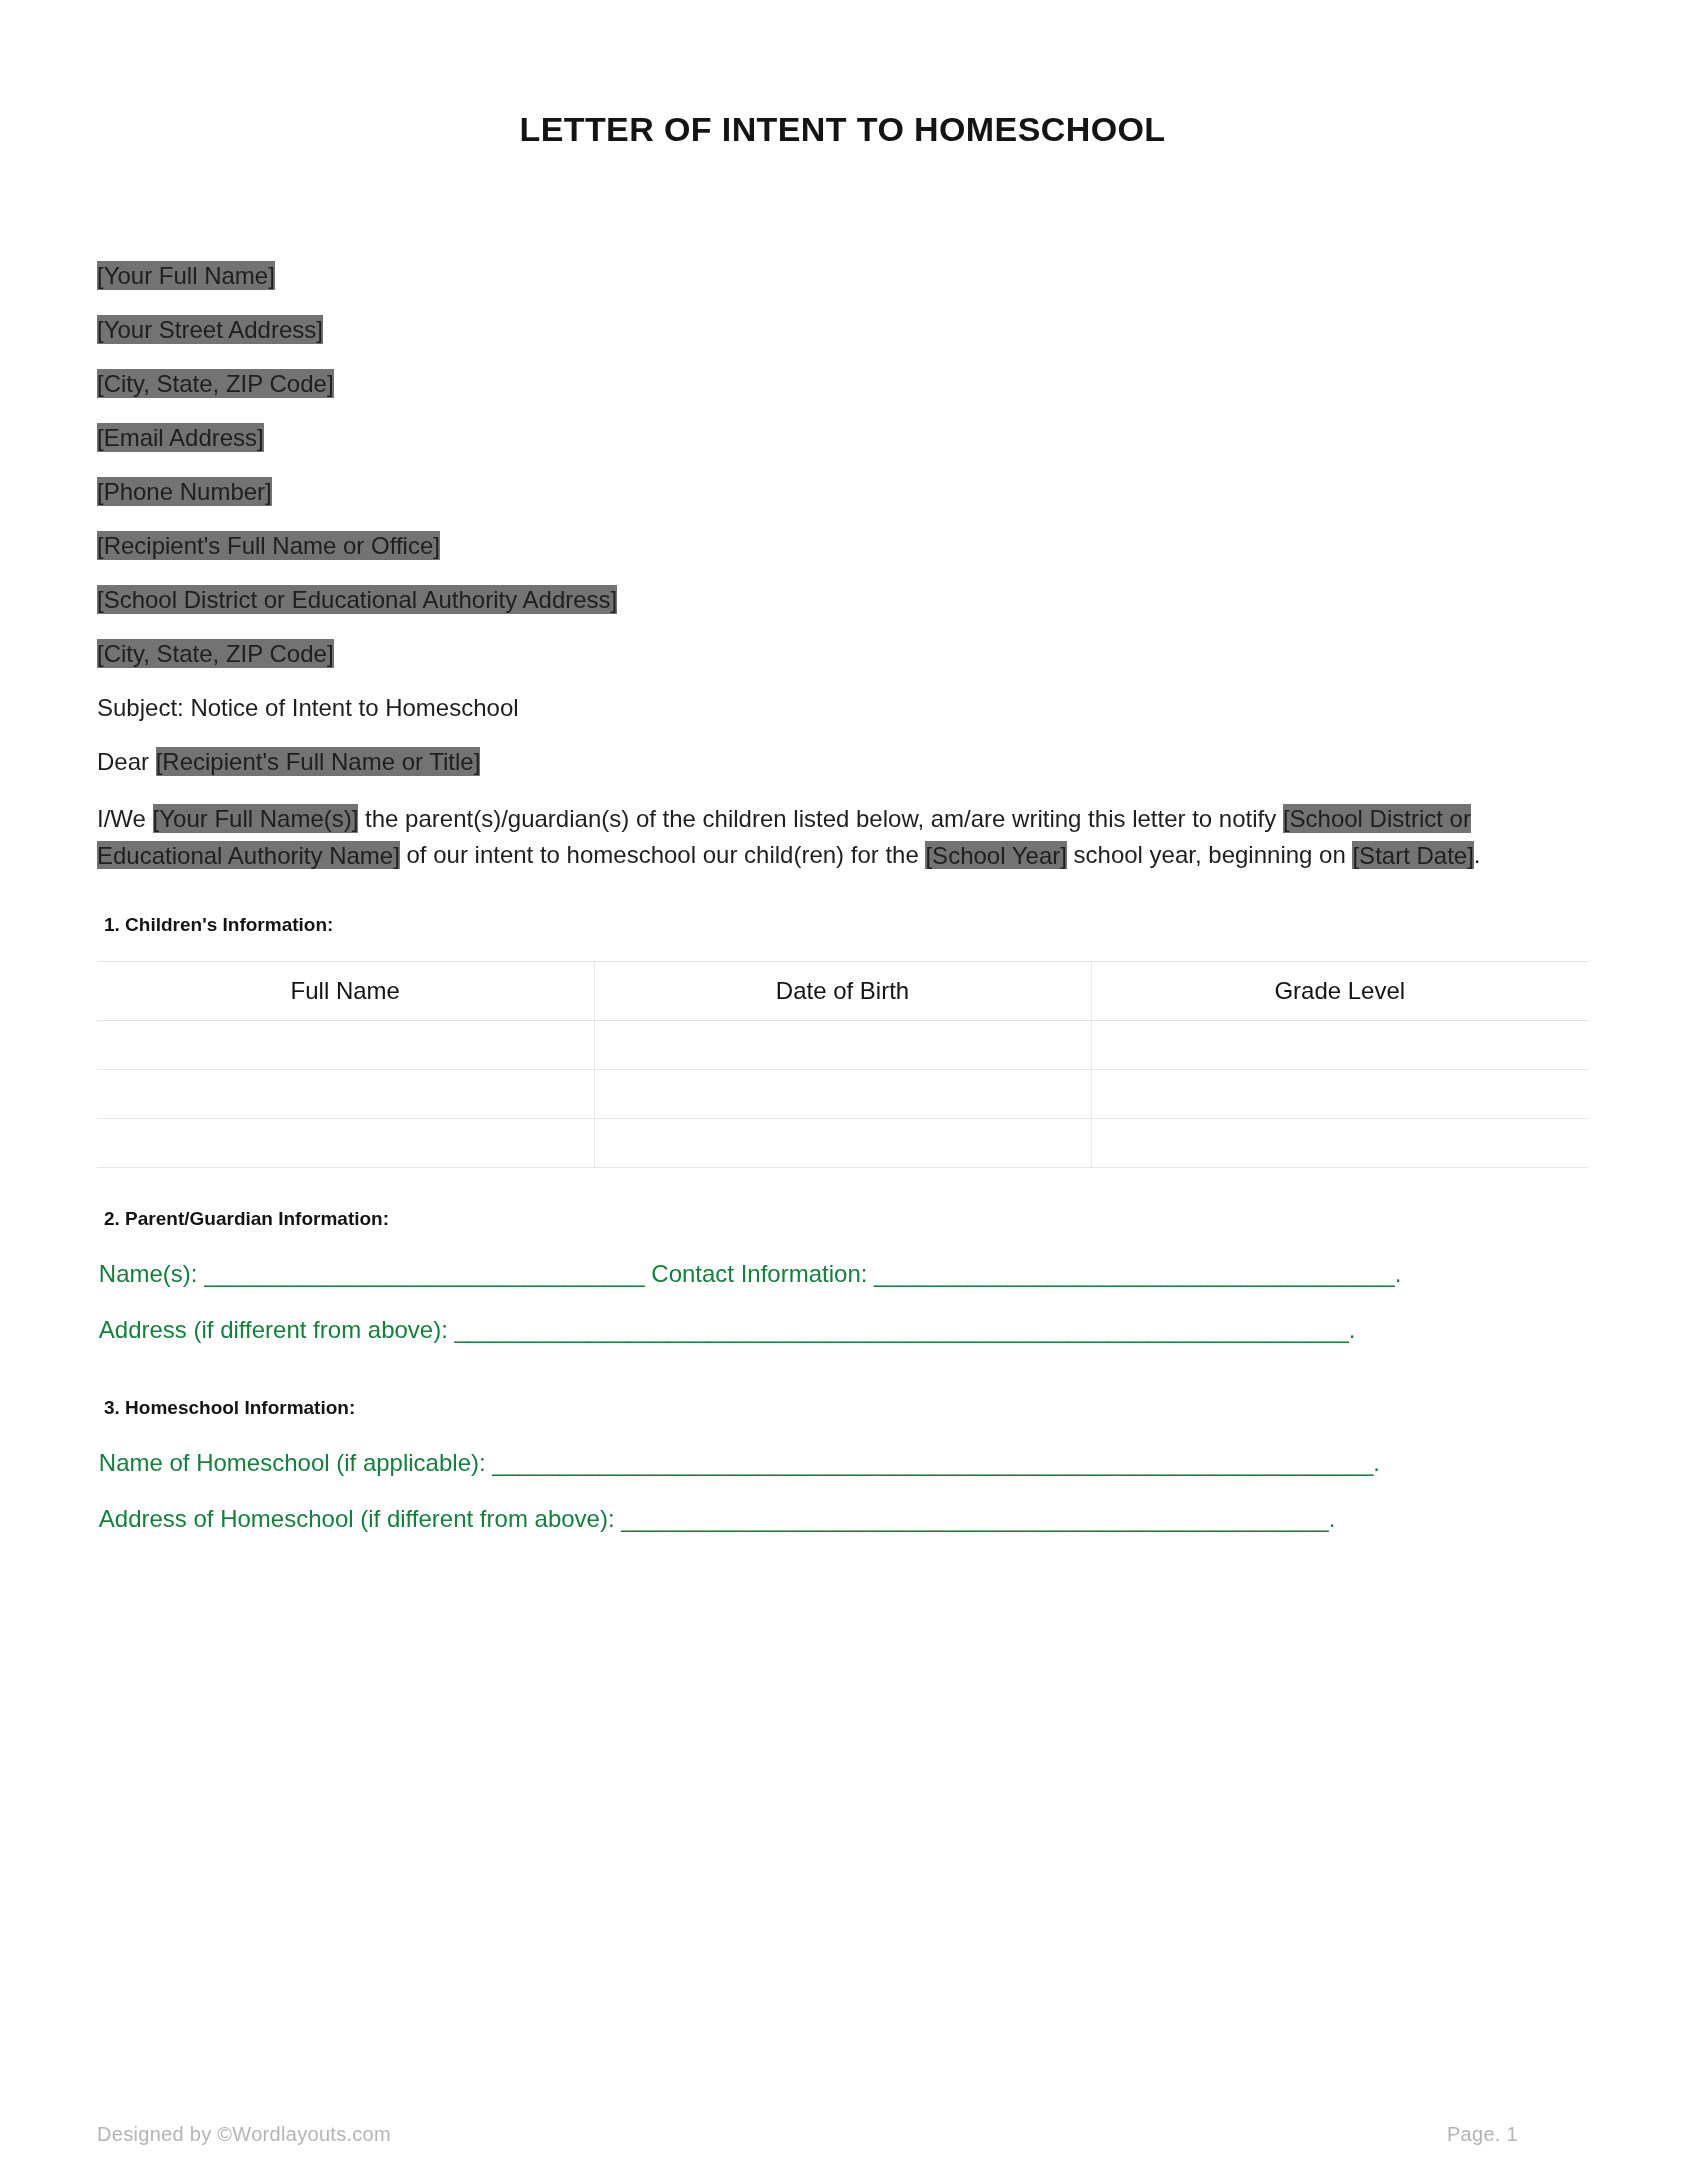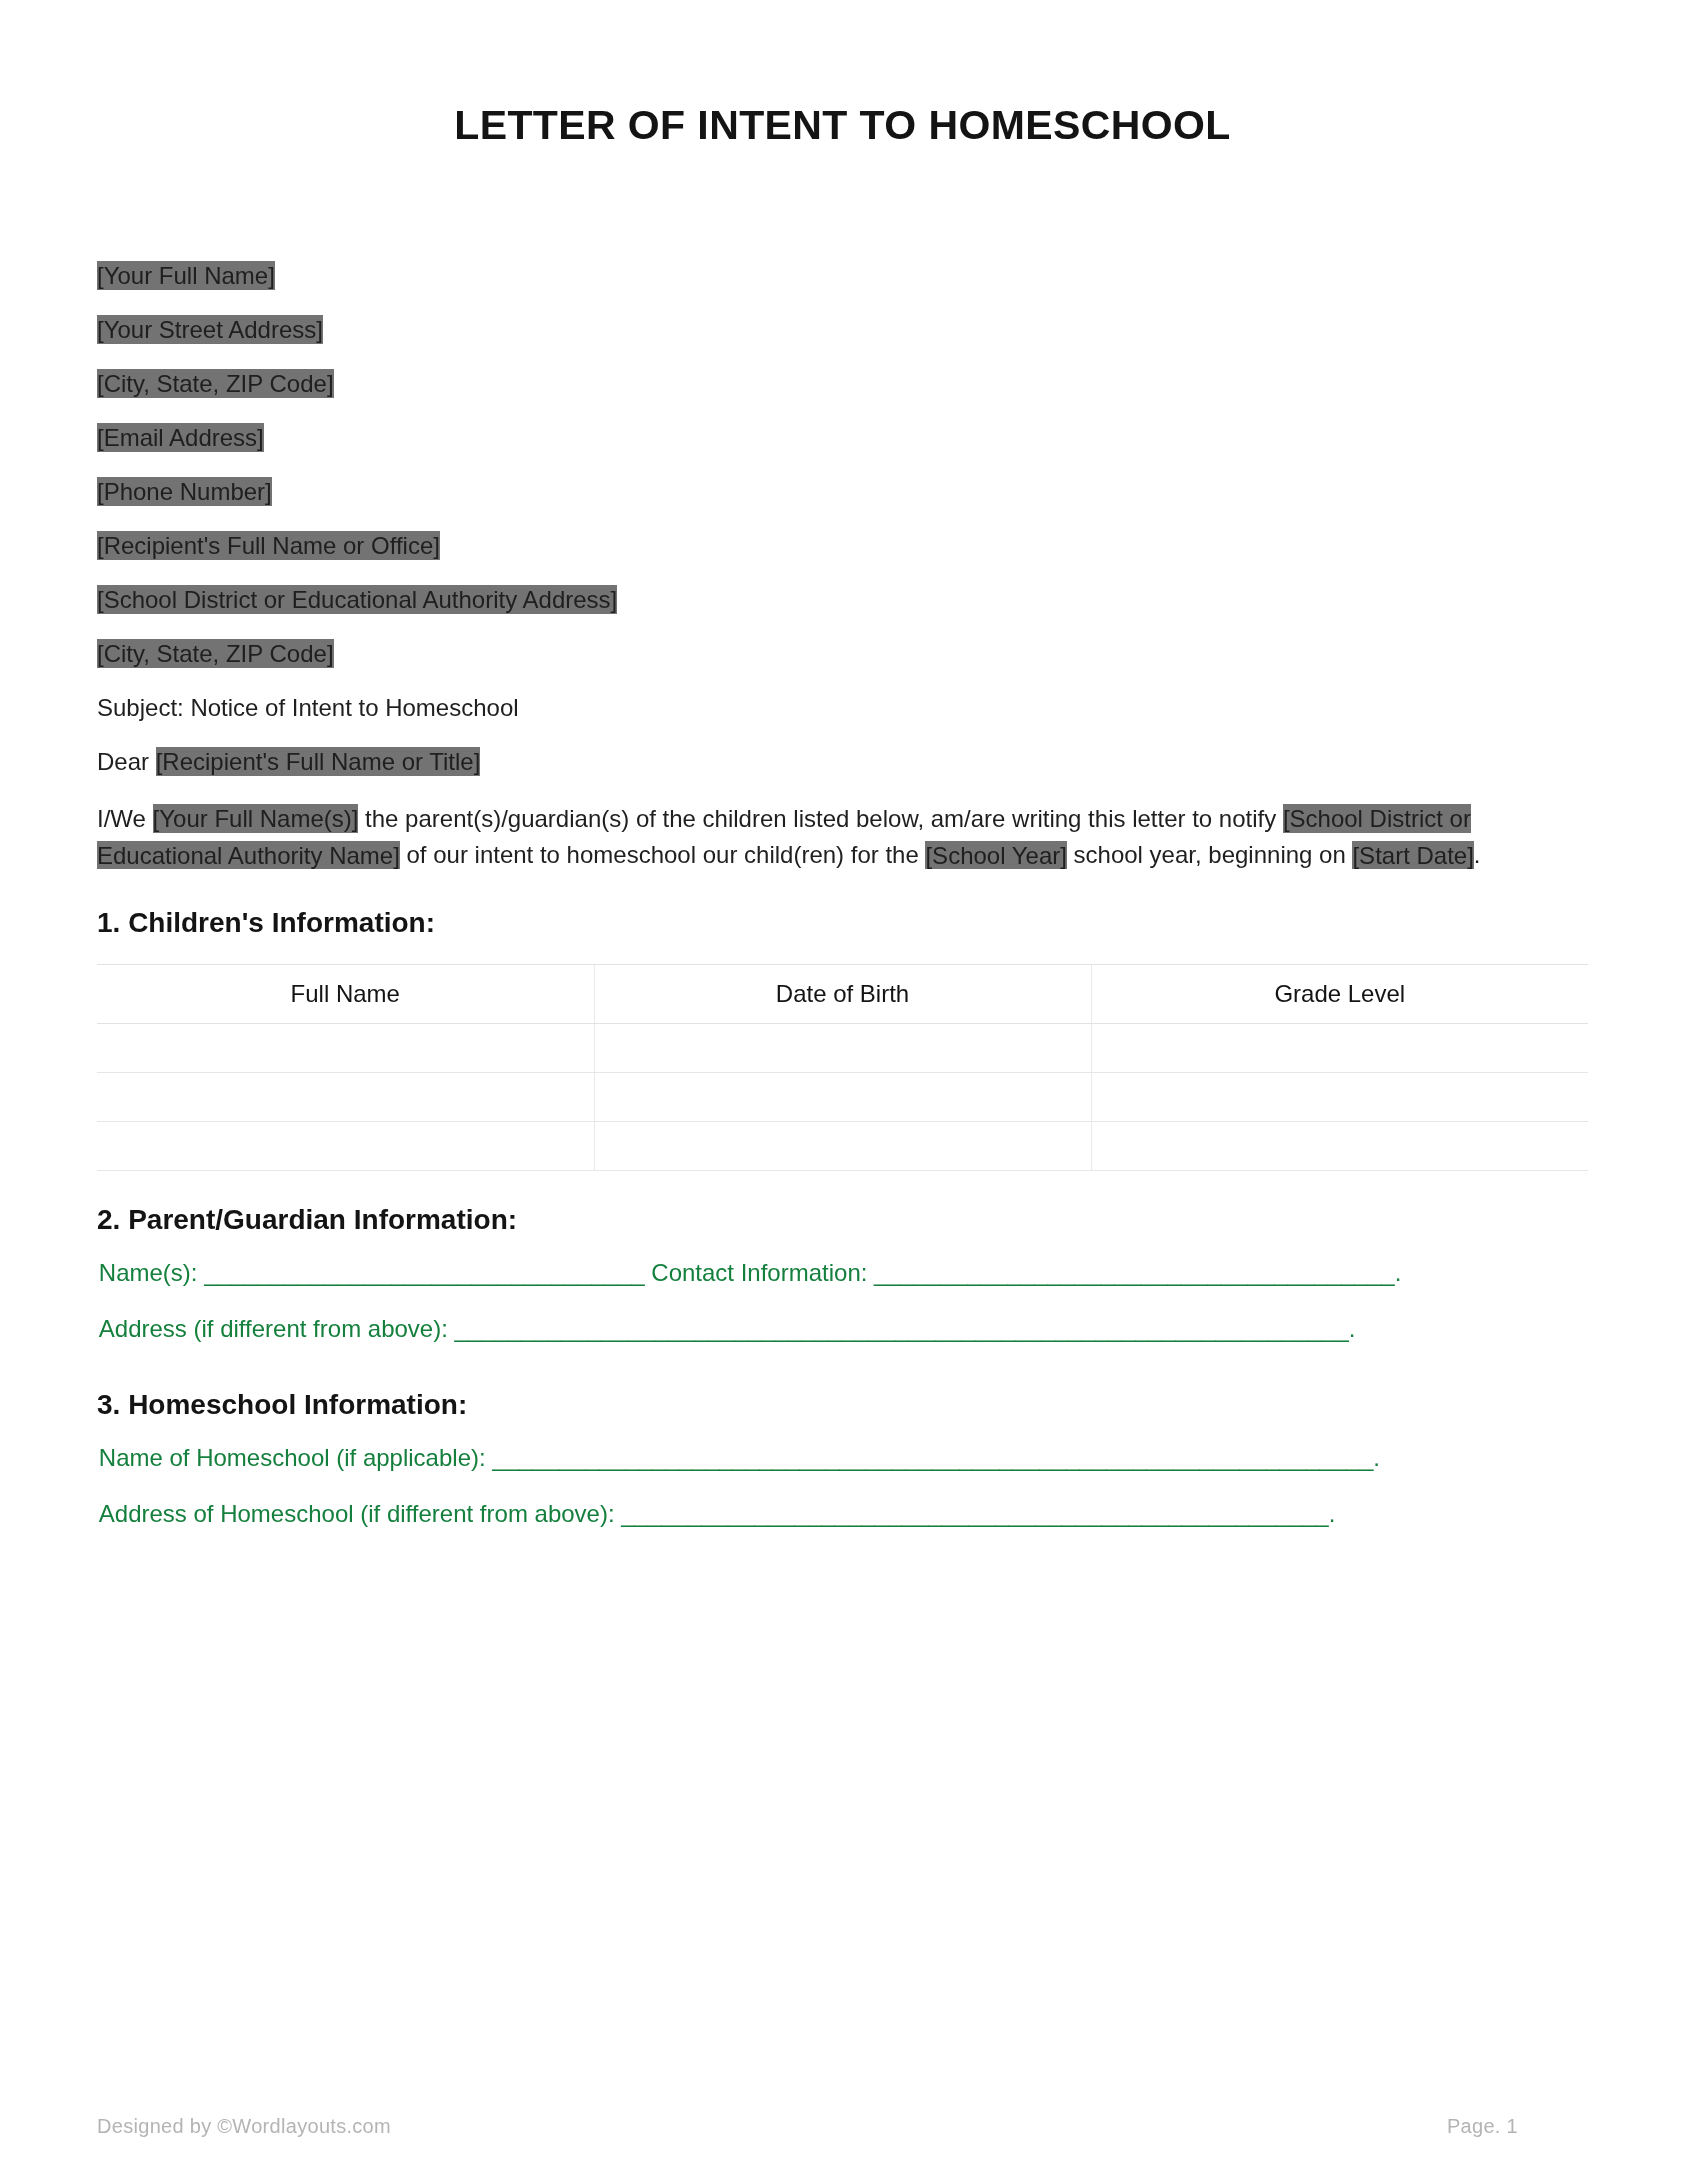--- a/index.html
+++ b/index.html
@@ -18,25 +18,25 @@
   .page {
     position: relative;
     width: 1685px;
     height: 2181px;
     background: #ffffff;
     box-sizing: border-box;
     padding: 0 97px;
   }
   .doc-title {
     text-align: center;
-    font-size: 41px;
+    font-size: 34px;
     font-weight: bold;
     letter-spacing: 0.4px;
     color: #141414;
-    margin: 4px;
+    margin: 12px;
     padding-top: 98px;
   }
   .letter-block {
     margin-top: 112px;
   }
   .line {
     font-size: 24px;
     line-height: 1.25;
     color: #1f1f1f;
     margin: 0 0 24px 0;
@@ -55,24 +55,24 @@
   }
   .body-para {
     font-size: 24px;
     line-height: 1.52;
     margin: 0;
     margin-top: 7px;
     text-align: left;
     color: #1f1f1f;
   }
   .section-head {
-    font-size: 28px;
+    font-size: 19px;
     font-weight: bold;
     color: #141414;
-    margin: 0;
+    margin: 7px;
     padding-top: 33px;
     padding-bottom: 8.8px;
   }
   table.children-table {
     width: 100%;
     border-collapse: collapse;
     margin-top: 16px;
     table-layout: fixed;
   }
   table.children-table th {

